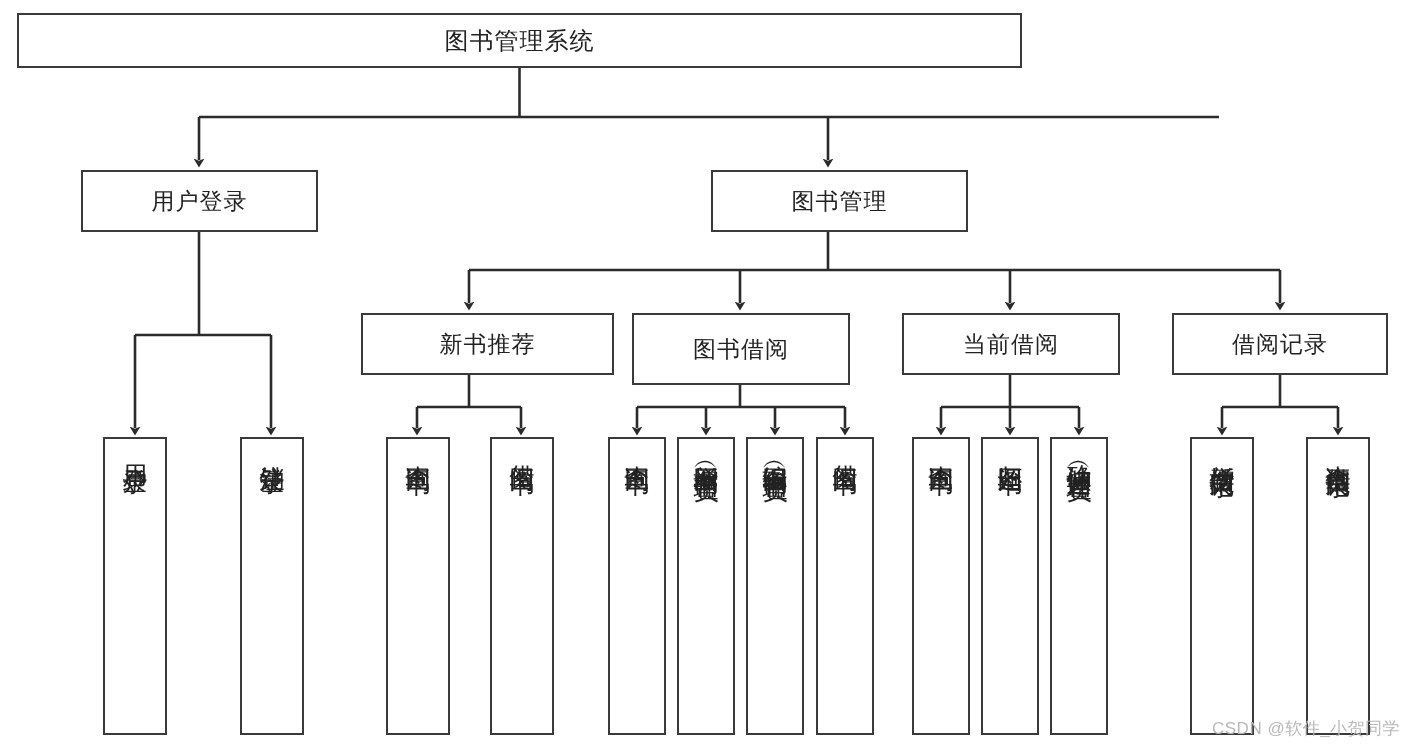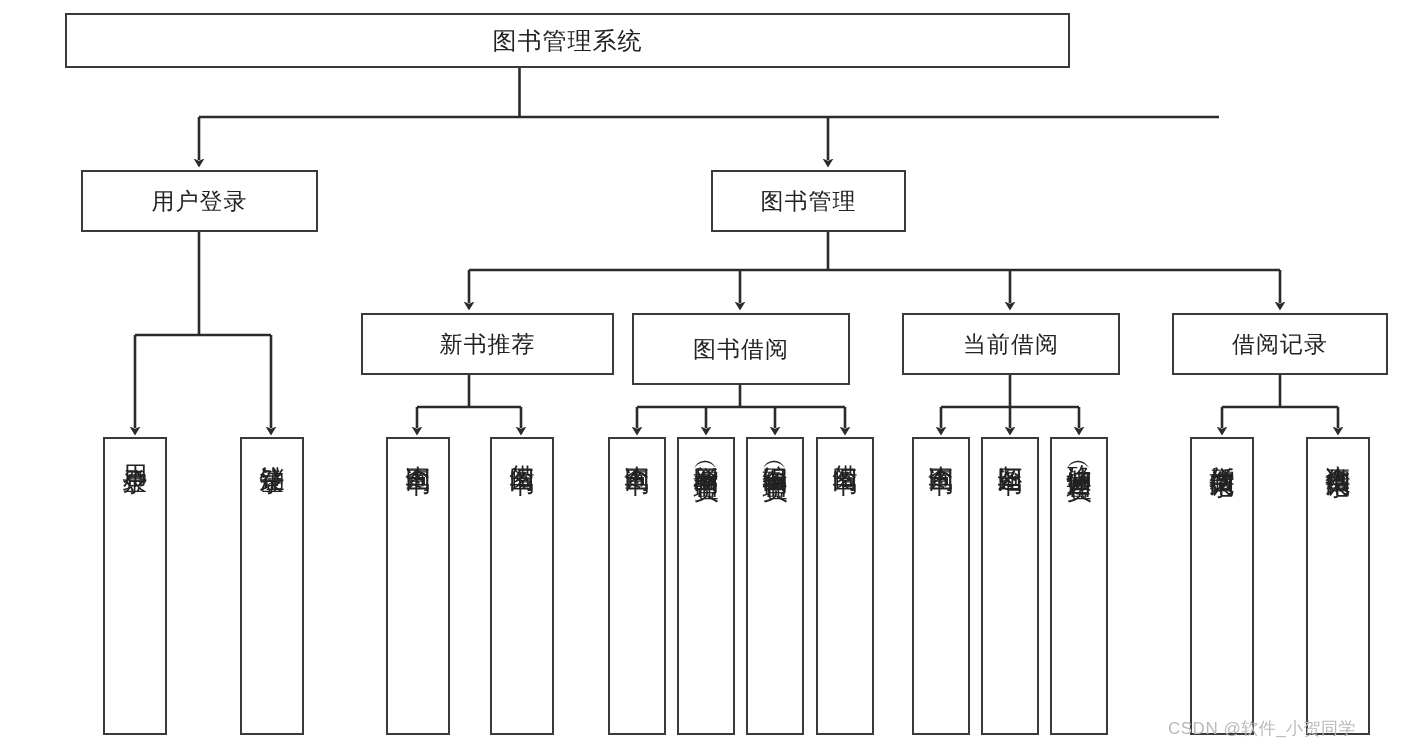--- a/index.html
+++ b/index.html
@@ -119,28 +119,28 @@
       <path d="M1010,407 L1010,428" marker-end="url(#arrow)"></path>
       <path d="M1079,407 L1079,428" marker-end="url(#arrow)"></path>
 
       <path d="M1280,375 L1280,407"></path>
       <path d="M1222,407 L1338,407"></path>
       <path d="M1222,407 L1222,428" marker-end="url(#arrow)"></path>
       <path d="M1338,407 L1338,428" marker-end="url(#arrow)"></path>
     </g>
   </svg>
 
-  <div class="node horizontal root" style="left:17px; top:13px; width:1005px; height:55px;margin-left:48px;">
+  <div class="node horizontal root" style="left:17px; top:13px; width:1005px; height:55px;">
     <span class="label">图书管理系统</span>
   </div>
 
   <div class="node horizontal" style="left:81px; top:170px; width:237px; height:62px;">
     <span class="label">用户登录</span>
   </div>
-  <div class="node horizontal" style="left:711px; top:170px; width:195px; height:62px;">
+  <div class="node horizontal" style="left:711px; top:170px; width:257px; height:62px;">
     <span class="label">图书管理</span>
   </div>
 
   <div class="node horizontal" style="left:361px; top:313px; width:253px; height:62px;">
     <span class="label">新书推荐</span>
   </div>
   <div class="node horizontal" style="left:632px; top:313px; width:218px; height:72px;">
     <span class="label">图书借阅</span>
   </div>
   <div class="node horizontal" style="left:902px; top:313px; width:218px; height:62px;">
@@ -187,15 +187,15 @@
     <span class="label">确认归还（管理员）</span>
   </div>
 
   <div class="node vertical" style="left:1190px; top:437px; width:64px; height:298px;">
     <span class="label">新增借阅记录</span>
   </div>
   <div class="node vertical" style="left:1306px; top:437px; width:64px; height:298px;">
     <span class="label">查询借阅记录</span>
   </div>
 
-  <div class="watermark" style="left:1168px; top:717px;">CSDN @软件_小贺同学</div>
+  <div class="watermark" style="left:1212px; top:717px;">CSDN @软件_小贺同学</div>
 
 </div>
 
 </body></html>

